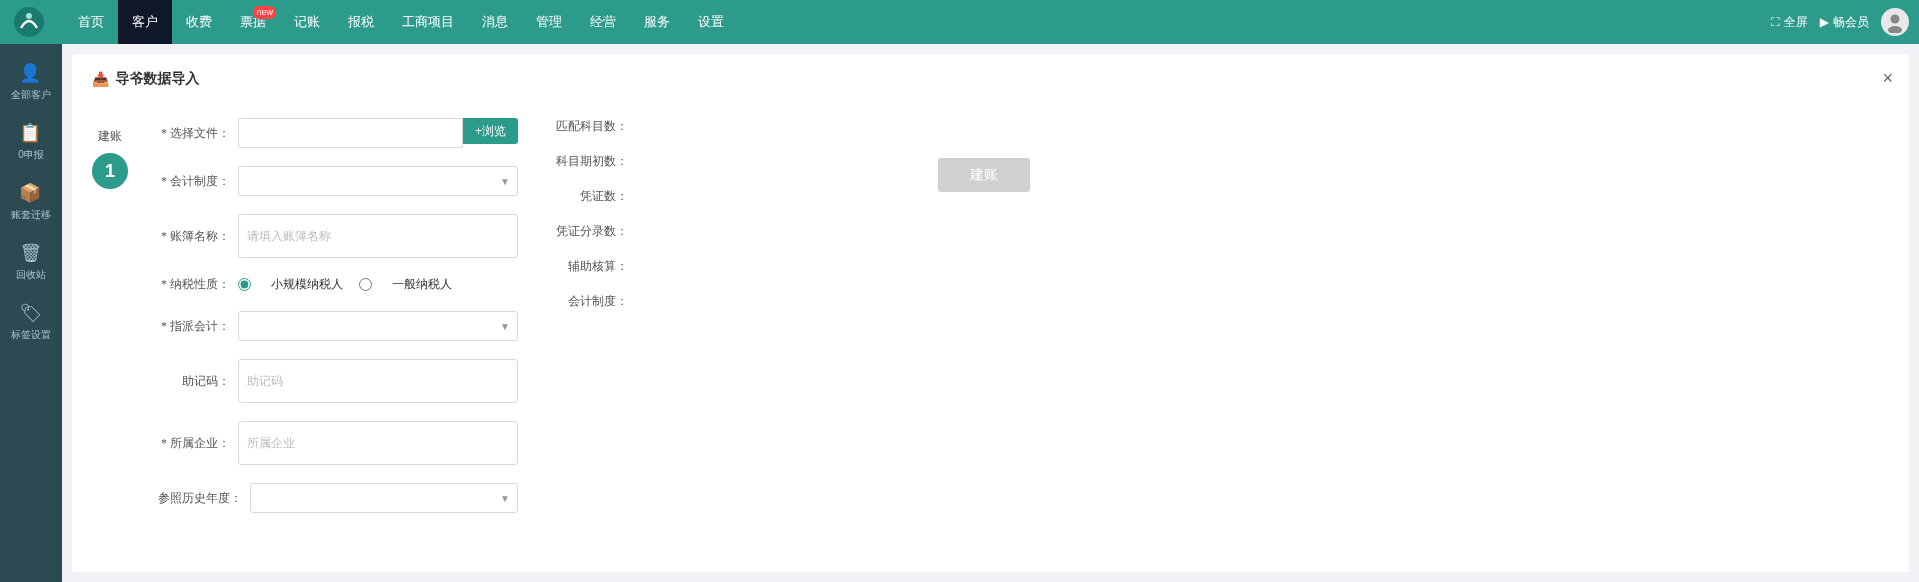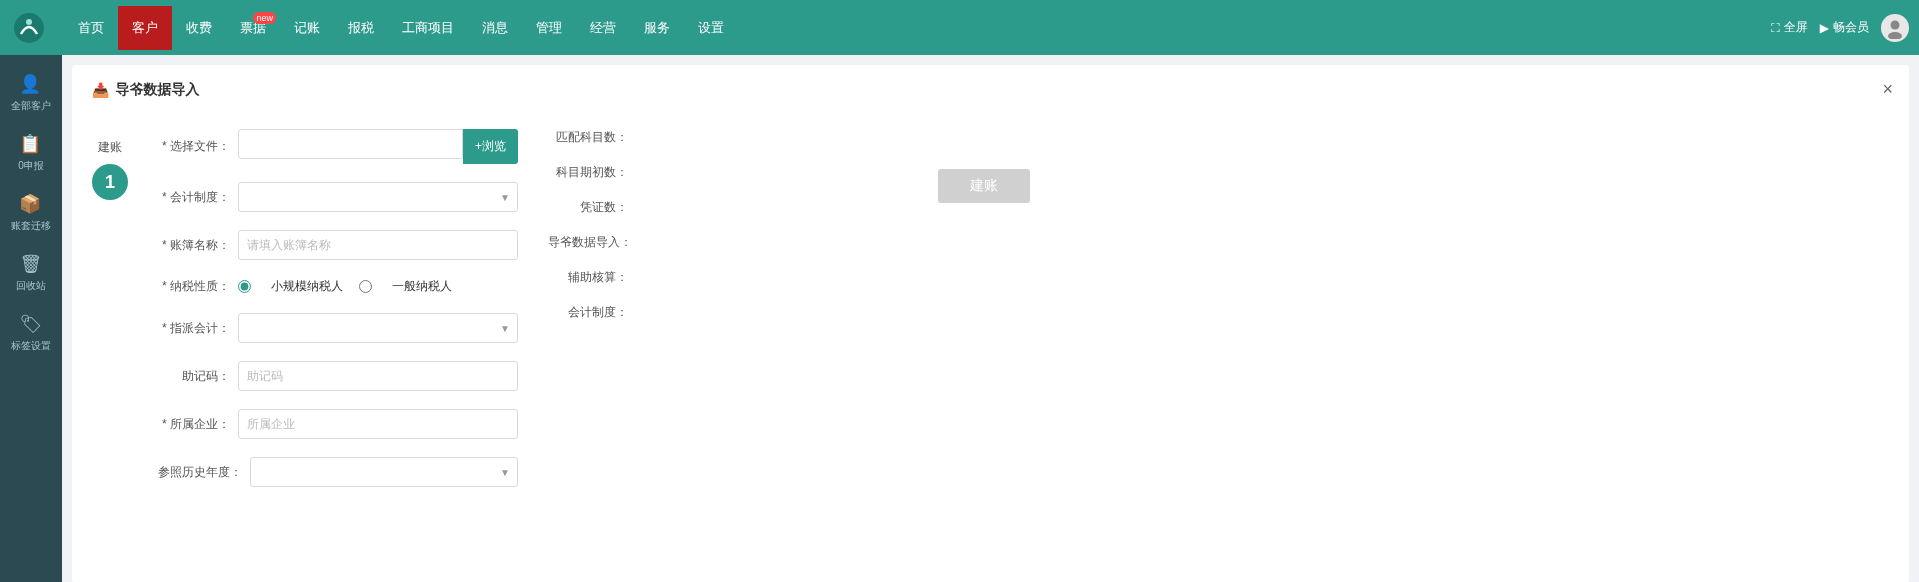--- a/index.html
+++ b/index.html
@@ -1,34 +1,34 @@
 <!DOCTYPE html>
 <html><head>
   <meta charset="utf-8">
   <style>
     * { box-sizing: border-box; margin: 0; padding: 0; }
     body { font-family: 'Microsoft YaHei', Arial, sans-serif; font-size: 13px; background: #f0f2f5; height: 582px; overflow: hidden; }
 
     
     .top-nav {
       display: flex; align-items: center;
-      background: #2d9b8c; height: 55px; padding: 8px 10px;
+      background: #2d9b8c; height: 44px; padding: 8px 10px;
       color: #fff;
     }
     .top-nav .logo {
       width: 38px; height: 38px; margin-right: 16px;
       display: flex; align-items: center; justify-content: center;
     }
     .top-nav .logo svg { width: 32px; height: 32px; }
     .nav-items { display: flex; align-items: center; flex: 1; }
     .nav-item {
       padding: 0 14px; height: 44px; display: flex; align-items: center;
       cursor: pointer; font-size: 13px; color: #fff; position: relative;
     }
-    .nav-item.active { background: #b91c1c; }
+    .nav-item.active { background: #0f172a; }
     .nav-item .new-badge {
       position: absolute; top: 6px; right: 4px;
       background: #ff4444; color: #fff; font-size: 9px;
       padding: 1px 3px; border-radius: 6px; line-height: 1.2;
     }
     .nav-right { display: flex; align-items: center; gap: 12px; margin-left: auto; }
     .nav-right-btn {
       display: flex; align-items: center; gap: 4px;
       color: #fff; font-size: 12px; cursor: pointer;
     }
@@ -82,43 +82,43 @@
     }
 
     .form-left { flex: 1; max-width: 360px; }
     .form-right { flex: 1; max-width: 360px; }
     .form-action { display: flex; flex-direction: column; align-items: center; justify-content: flex-start; padding-top: 20px; }
 
     .form-row {
       display: flex; align-items: center; margin-bottom: 18px; gap: 8px;
     }
     .form-label {
-      min-width: 72px; text-align: right; font-size: 12px; color: #555;
+      min-width: 72px; text-align: right; font-size: 12px; color: #555; font-family: Liberation Serif, serif;
     }
     .form-input {
-      flex: 1; height: 30px; border: 1px solid #d9d9d9; border-radius: 3px;
+      flex: 1; height: 44px; border: 1px solid #d9d9d9; border-radius: 3px;
       padding: 0 8px; font-size: 12px; color: #333; outline: none;
       background: #fff;
     }
     .form-input::placeholder { color: #bbb; }
     .select-wrapper {
       flex: 1; position: relative; display: flex; align-items: center;
     }
     .select-wrapper select {
       width: 100%; height: 30px; border: 1px solid #d9d9d9; border-radius: 3px;
       padding: 0 24px 0 8px; font-size: 12px; color: #333; outline: none;
       background: #fff; appearance: none; cursor: pointer;
     }
     .select-arrow {
       position: absolute; right: 8px; pointer-events: none; color: #999; font-size: 10px;
     }
 
     .browse-btn {
       background: #2d9b8c; color: #fff; border: none; border-radius: 0 3px 3px 0;
-      padding: 0 12px; height: 35px; cursor: pointer; font-size: 12px; white-space: nowrap;
+      padding: 0 12px; height: 26px; cursor: pointer; font-size: 12px; white-space: nowrap;
     }
     .file-input-wrapper {
       flex: 1; display: flex;
     }
     .file-text-input {
       flex: 1; height: 30px; border: 1px solid #d9d9d9; border-radius: 3px 0 0 3px;
       padding: 0 8px; font-size: 12px; background: #fff;
     }
 
     .radio-group { display: flex; gap: 16px; align-items: center; }
@@ -307,21 +307,21 @@
             <span class="right-label">科目期初数：</span>
             <span></span>
           </div>
 
           <div class="form-row">
             <span class="right-label">凭证数：</span>
             <span></span>
           </div>
 
           <div class="form-row">
-            <span class="right-label">导爷数据导入：</span>
+            <span class="right-label">凭证分录数：</span>
             <span></span>
           </div>
 
           <div class="form-row">
             <span class="right-label">辅助核算：</span>
             <span></span>
           </div>
 
           <div class="form-row">
             <span class="right-label">会计制度：</span>

